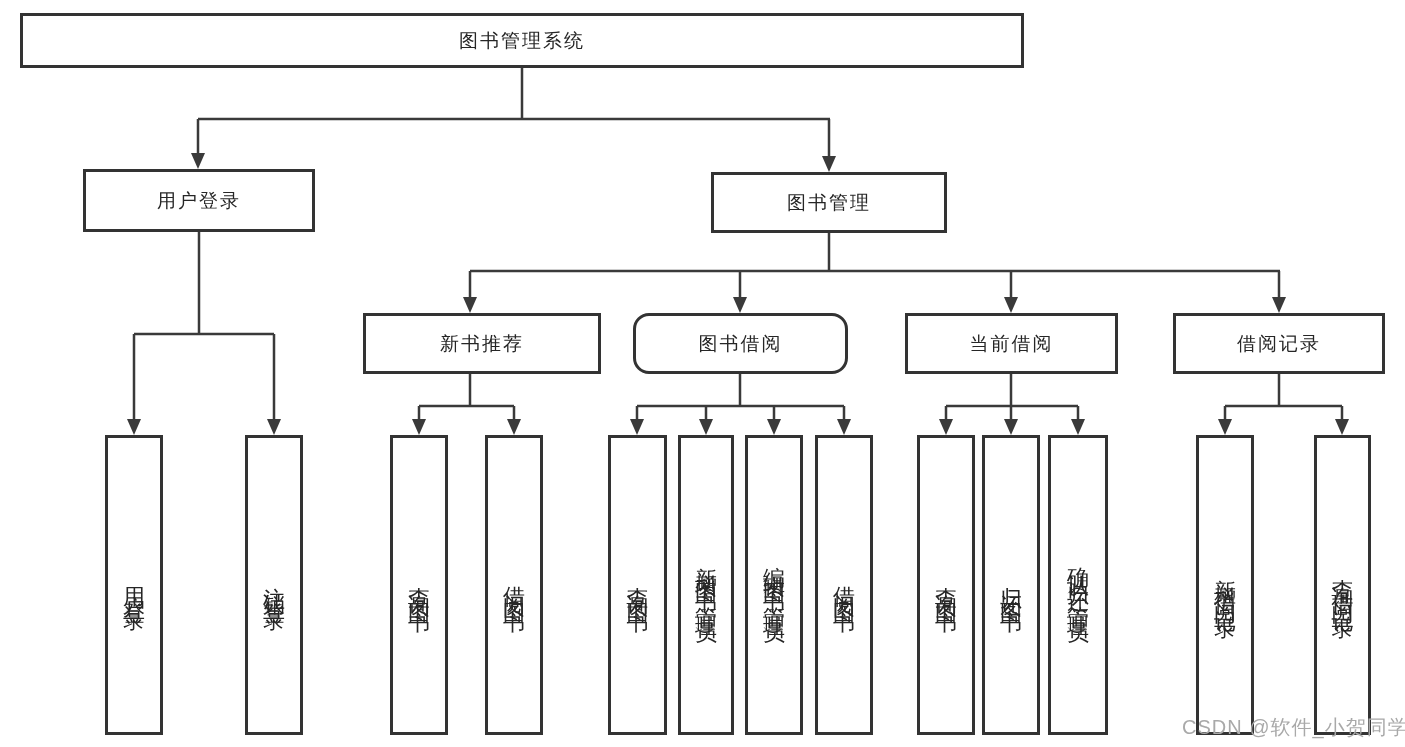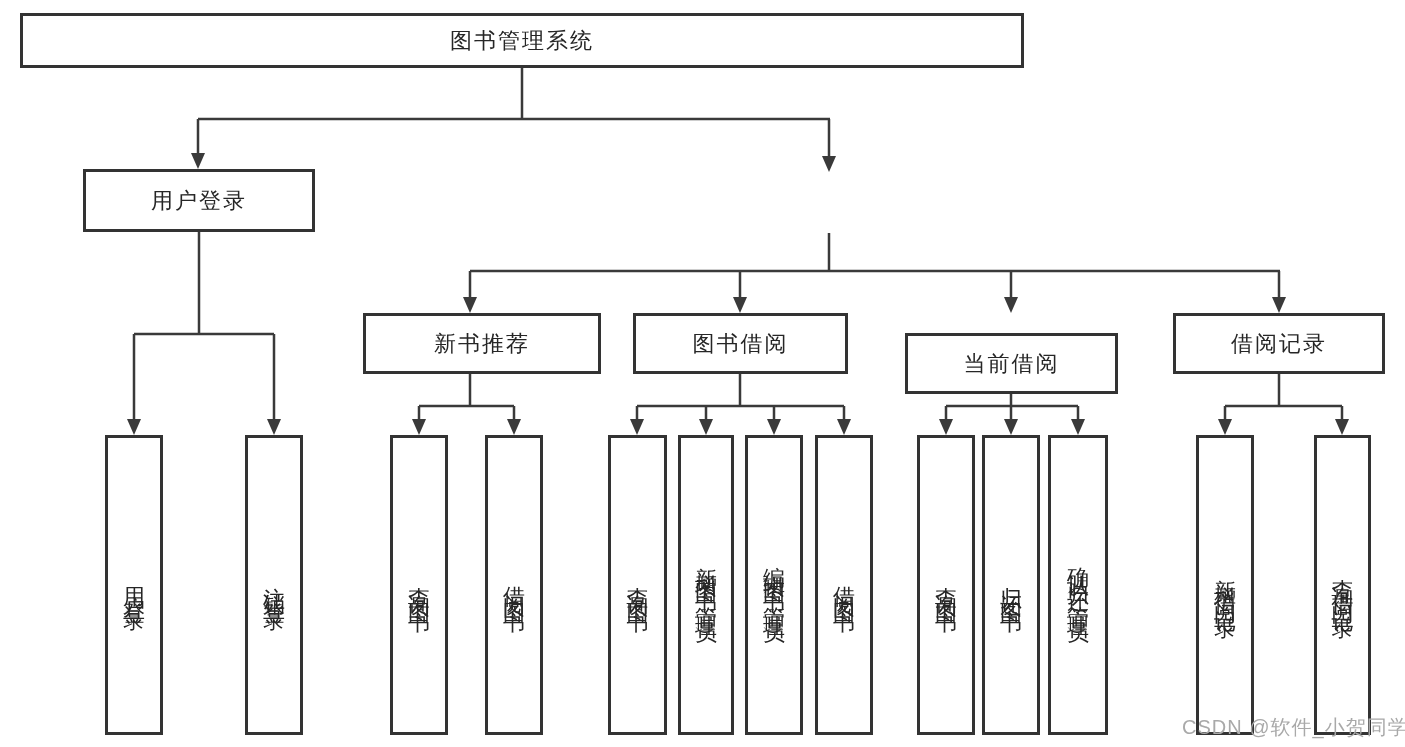--- a/index.html
+++ b/index.html
@@ -23,21 +23,21 @@
     position: absolute;
     background: #ffffff;
     border: 3px solid #333333;
     display: flex;
     align-items: center;
     justify-content: center;
     color: #262626;
     text-align: center;
   }
   .node.h {
-    font-size: 22px;
+    font-size: 19px;
     letter-spacing: 2px;
   }
   .node.v {
     writing-mode: vertical-rl;
     font-size: 22px;
     letter-spacing: 8px;
     line-height: 1;
   }
   .watermark {
     position: absolute;
@@ -107,24 +107,25 @@
       <polygon points="1004,419 1018,419 1011,435"></polygon>
       <polygon points="1071,419 1085,419 1078,435"></polygon>
       <polygon points="1218,419 1232,419 1225,435"></polygon>
       <polygon points="1335,419 1349,419 1342,435"></polygon>
     </g>
   </svg>
 
   <div class="node h" style="left:20px; top:13px; width:1004px; height:55px;">图书管理系统</div>
 
   <div class="node h" style="left:83px; top:169px; width:232px; height:63px;">用户登录</div>
+  <div class="node h" style="left:711px; top:172px; width:236px; height:61px;">图书管理</div>
 
   <div class="node h" style="left:363px; top:313px; width:238px; height:61px;">新书推荐</div>
-  <div class="node h" style="left:633px; top:313px; width:215px; height:61px;">图书借阅</div>
-  <div class="node h" style="left:905px; top:313px; width:213px; height:61px;margin-top:20px;">当前借阅</div>
+  <div class="node h" style="left:633px; top:313px; width:215px; height:61px;border-radius:16px;">图书借阅</div>
+  <div class="node h" style="left:905px; top:313px; width:213px; height:61px;">当前借阅</div>
   <div class="node h" style="left:1173px; top:313px; width:212px; height:61px;">借阅记录</div>
 
   <div class="node v" style="left:105px; top:435px; width:58px; height:300px;">用户登录</div>
   <div class="node v" style="left:245px; top:435px; width:58px; height:300px;">注销登录</div>
 
   <div class="node v" style="left:390px; top:435px; width:58px; height:300px;">查询图书</div>
   <div class="node v" style="left:485px; top:435px; width:58px; height:300px;">借阅图书</div>
 
   <div class="node v" style="left:608px; top:435px; width:59px; height:300px;">查询图书</div>
   <div class="node v" style="left:678px; top:435px; width:56px; height:300px;">新增图书（管理员）</div>

